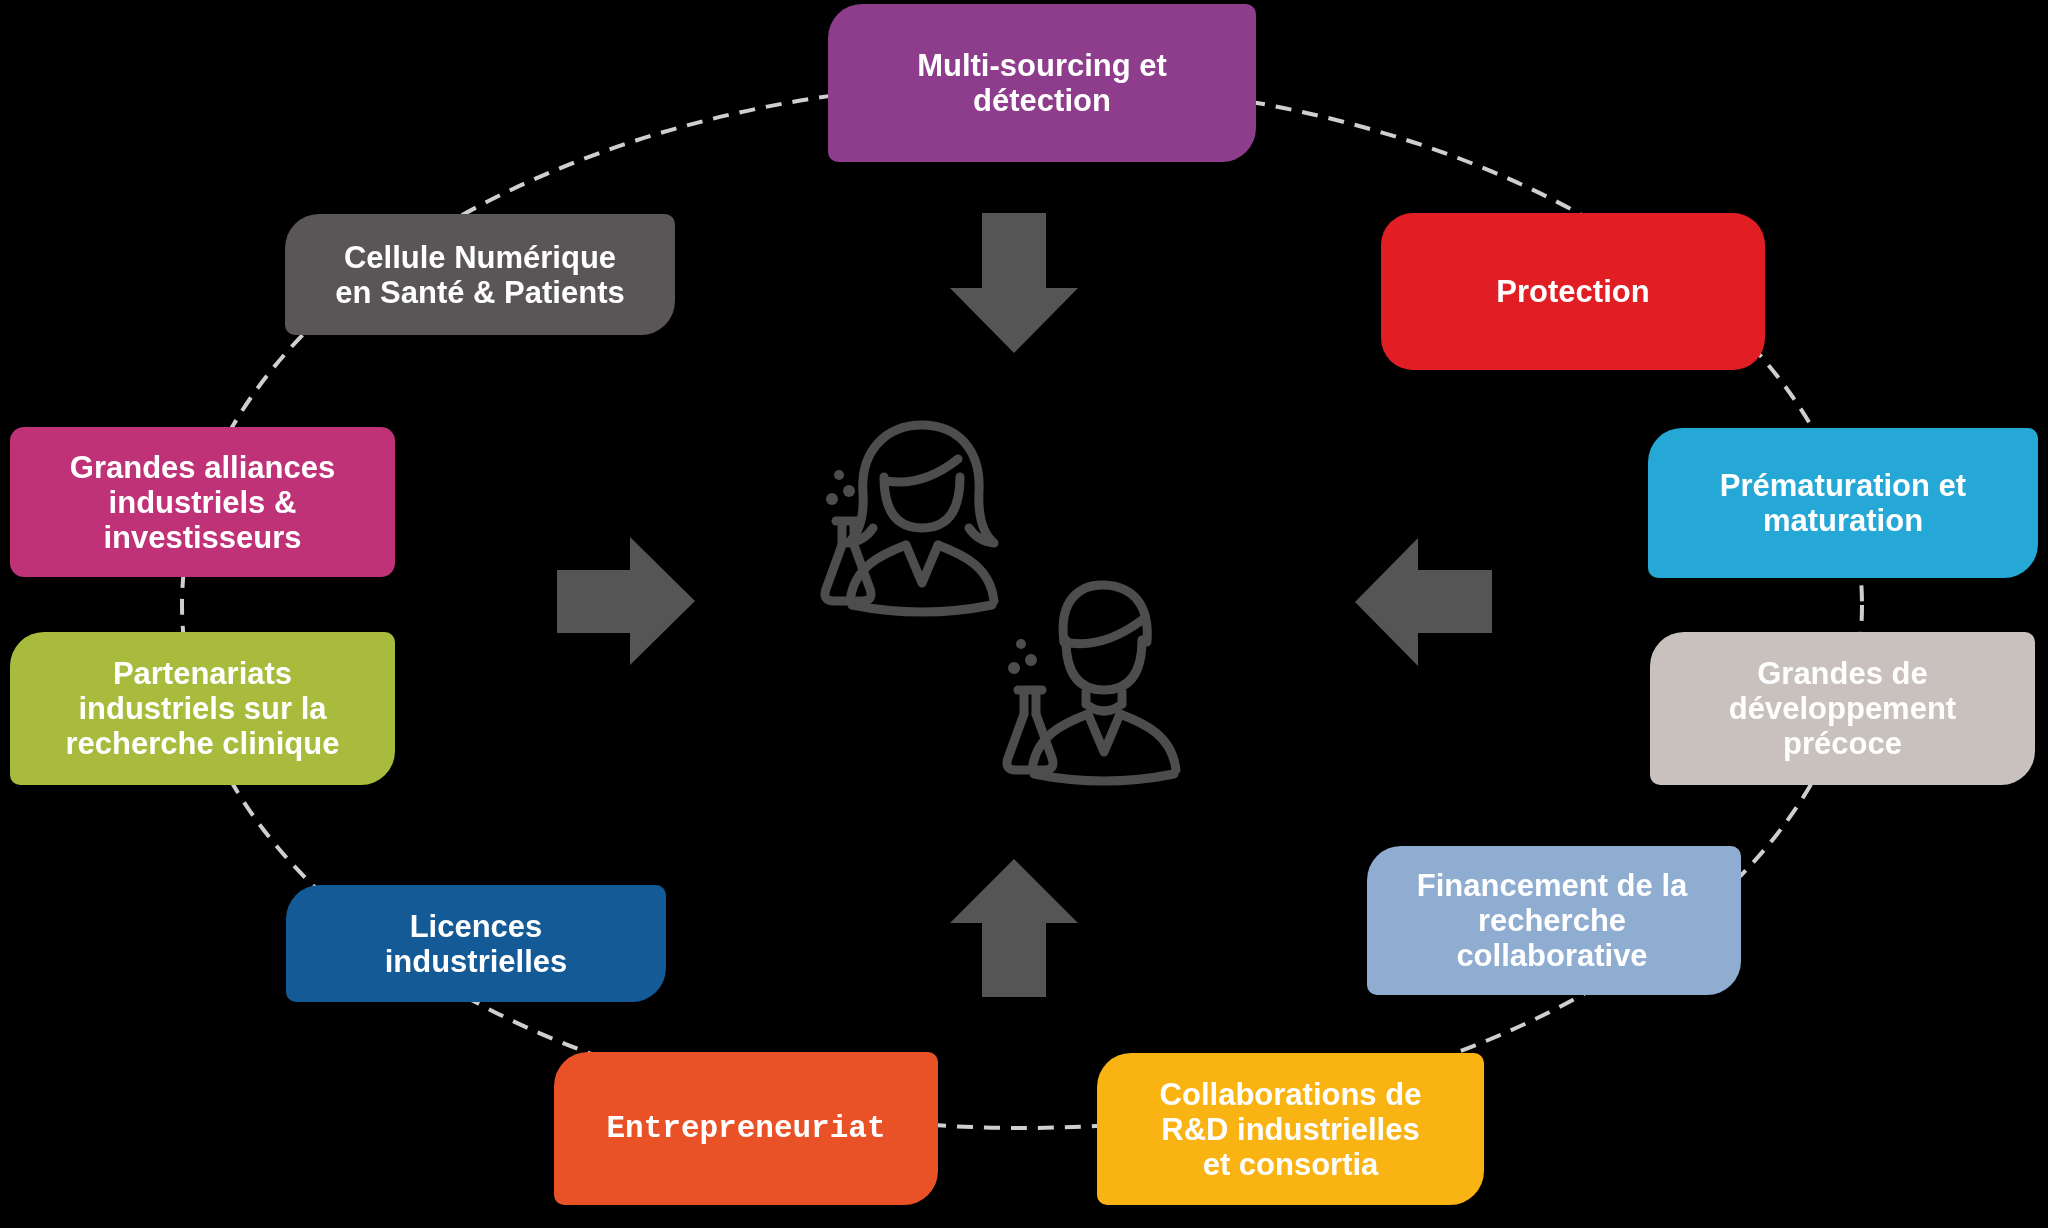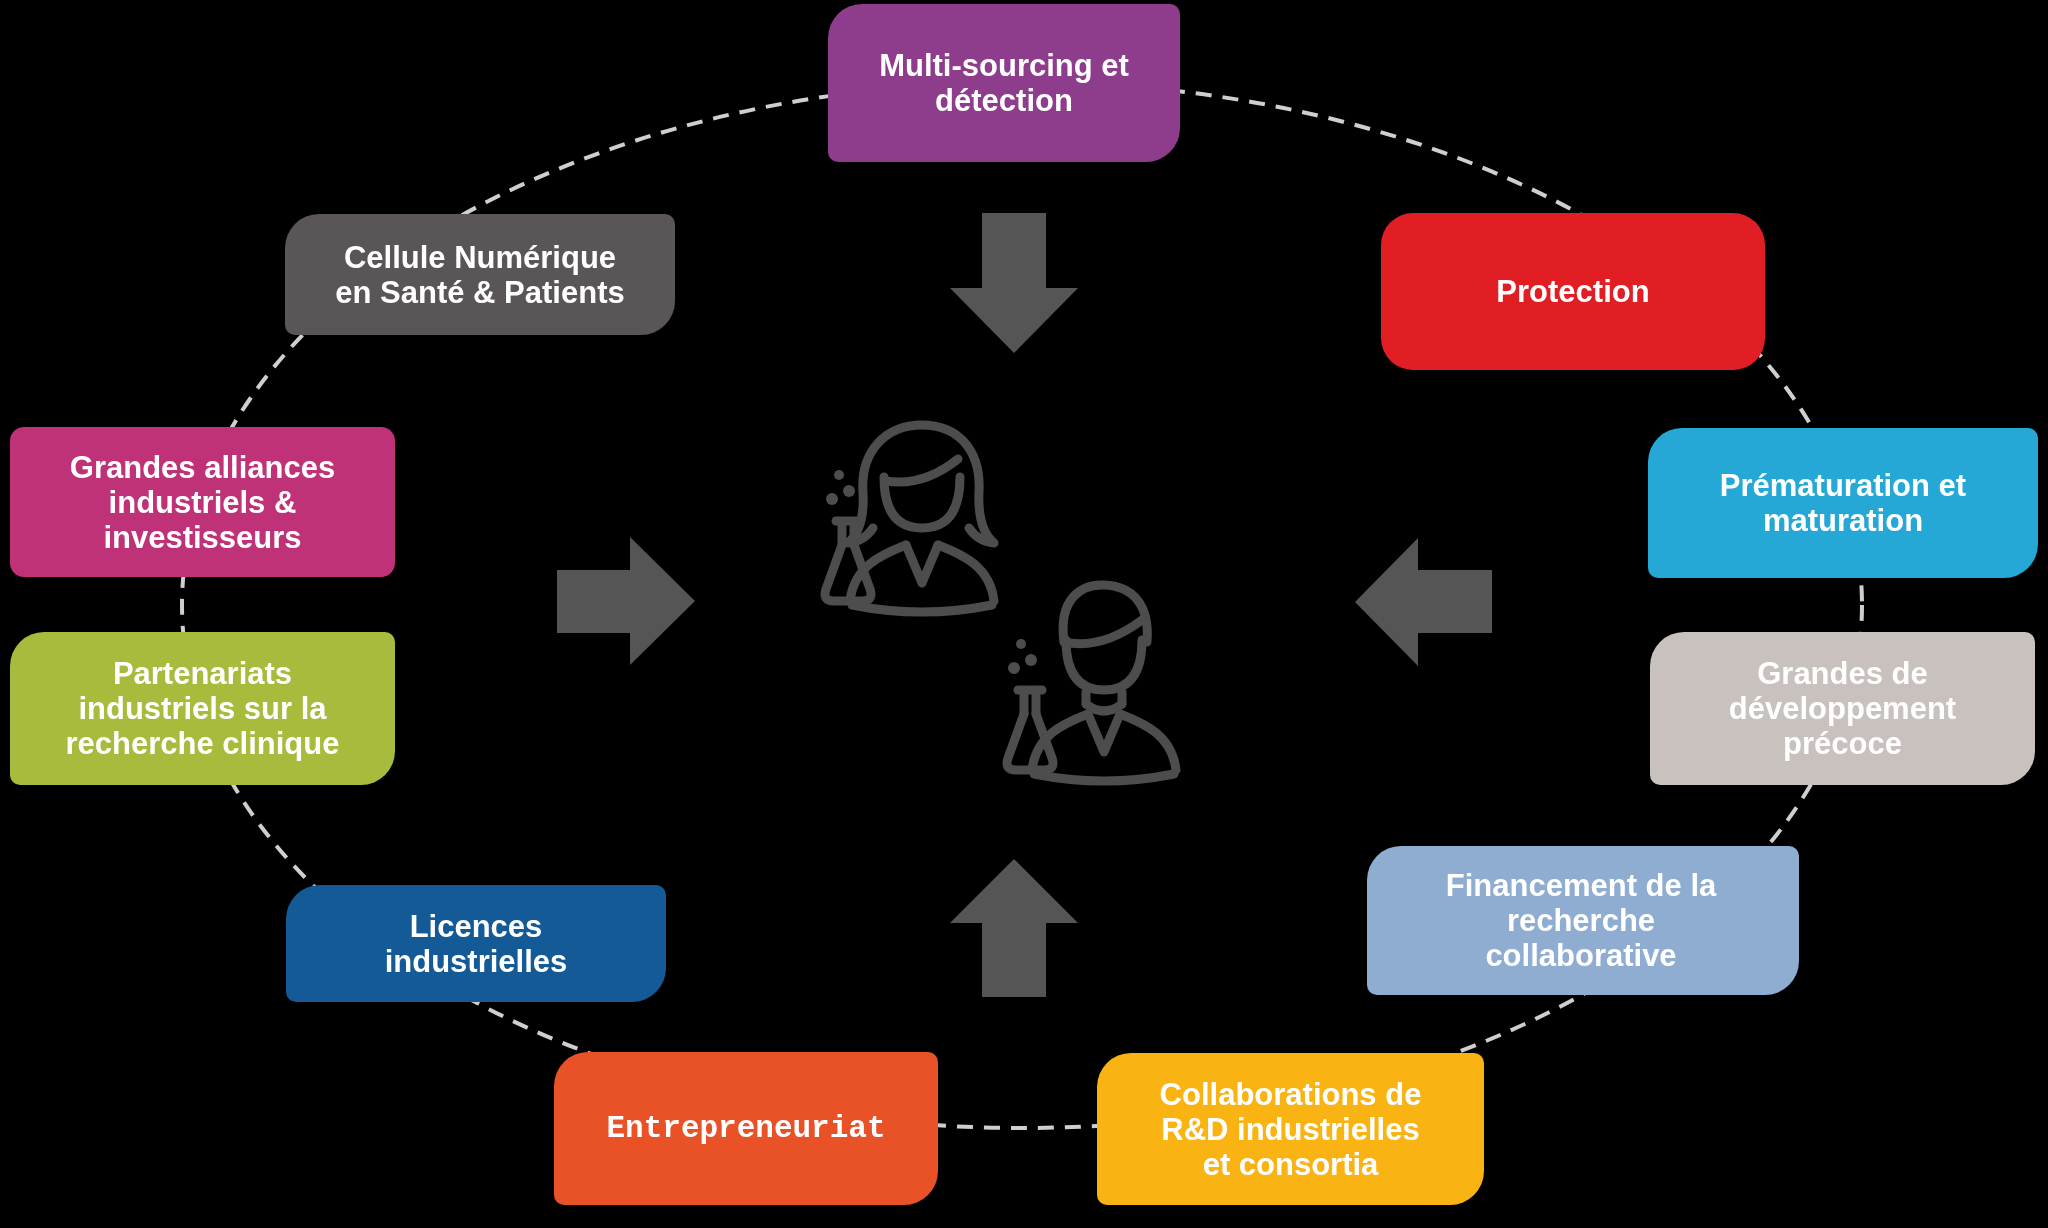--- a/index.html
+++ b/index.html
@@ -25,25 +25,25 @@
     text-align: center;
     box-sizing: border-box;
     padding: 0 12px;
     color: #fff;
     font-weight: bold;
     font-size: 31px;
     line-height: 35px;
     white-space: pre-line;
     border-radius: 34px 10px 34px 10px;
   }
-  .n0  { left: 828px;  top: 4px;    width: 352px; height: 158px; }
+  .n0  { left: 828px;  top: 4px;    width: 428px; height: 158px; }
   .n1  { left: 1381px; top: 213px;  width: 384px; height: 157px; border-radius: 32px; }
   .n2  { left: 1648px; top: 428px;  width: 390px; height: 150px; }
   .n3  { left: 1650px; top: 632px;  width: 385px; height: 153px; }
-  .n4  { left: 1367px; top: 846px;  width: 432px; height: 149px; padding-left: 8px; }
+  .n4  { left: 1367px; top: 846px;  width: 374px; height: 149px; padding-left: 8px; }
   .n5  { left: 1097px; top: 1053px; width: 387px; height: 152px; }
   .n6  { left: 554px;  top: 1052px; width: 384px; height: 153px; }
   .n7  { left: 286px;  top: 842px;  width: 380px; height: 117px; margin-top: 43px; }
   .n8  { left: 10px;   top: 632px;  width: 385px; height: 153px; }
   .n9  { left: 10px;   top: 427px;  width: 385px; height: 150px; }
   .n10 { left: 285px;  top: 214px;  width: 390px; height: 121px; }
 </style>
 </head>
 <body>
 

